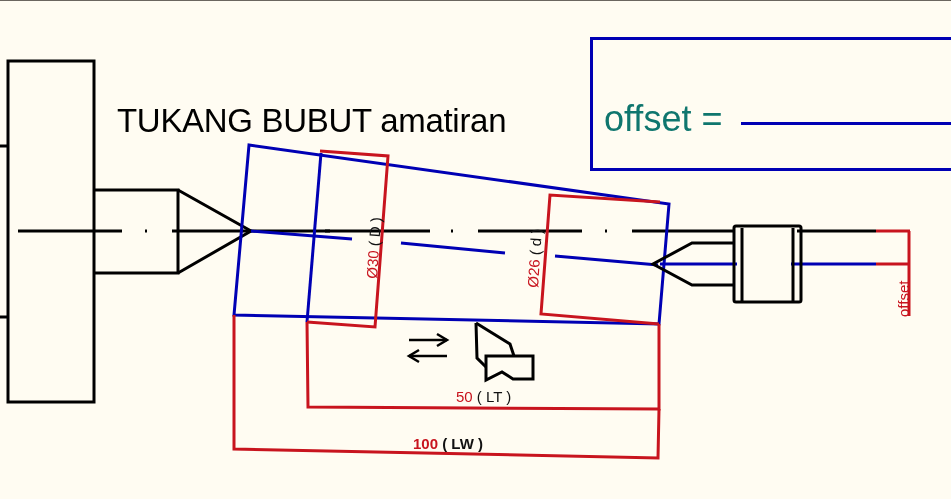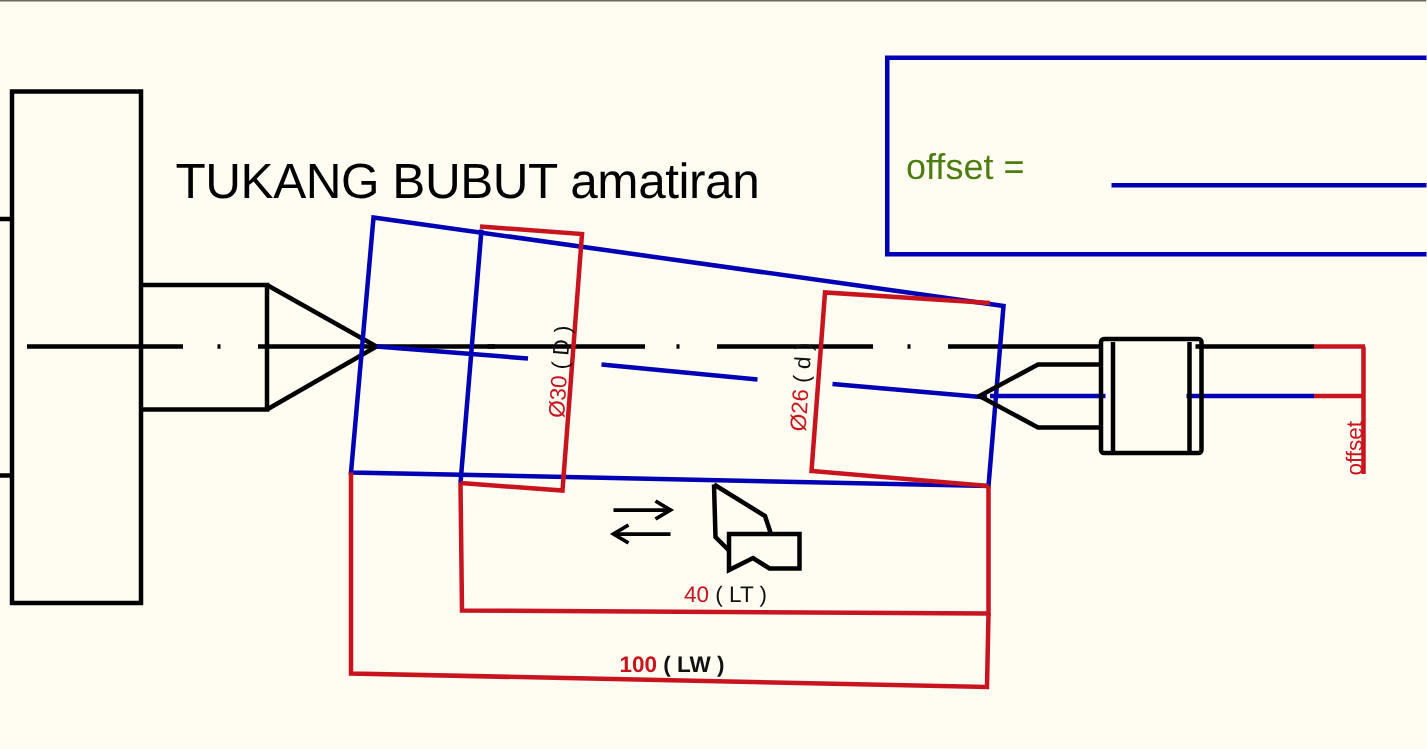--- a/index.html
+++ b/index.html
@@ -12,21 +12,21 @@
     .topline { position: absolute; left: 0; top: 0; width: 951px; height: 1px; background: #6b6660; }
     svg.drawing { position: absolute; left: 0; top: 0; }
     .title {
       position: absolute; left: 117px; top: 102px;
       font-size: 33px; color: #000; white-space: nowrap; letter-spacing: -0.3px;
     }
     .formula-box {
       position: absolute; left: 590px; top: 37px; width: 380px; height: 134px;
       border: 3px solid #0000b4; box-sizing: border-box;
     }
-    .f-lhs { position: absolute; left: 11px; top: 58px; font-size: 24px; color: #4d7c0f; white-space: nowrap; }
+    .f-lhs { position: absolute; left: 11px; top: 58px; font-size: 36px; color: #0f766e; white-space: nowrap; }
     .f-num { position: absolute; left: 172px; top: 34px; font-size: 31px; color: #0000b4; white-space: nowrap; }
     .f-bar { position: absolute; left: 148px; top: 82px; width: 240px; height: 3px; background: #0000b4; }
     .f-den { position: absolute; left: 205px; top: 88px; font-size: 31px; color: #0000b4; white-space: nowrap; }
     .dim { position: absolute; font-size: 15px; white-space: nowrap; }
     .dim .num { color: #c8141e; }
     .dim .var { color: #111; }
     .rot { transform-origin: 0 0; }
   </style>
 </head>
 <body>
@@ -123,20 +123,20 @@
 <div class="dim rot" style="left:524px; top:287px; transform: rotate(-86deg);">
   <span class="num">Ø26</span>
   <span class="var">( d )</span>
 </div>
 
 <div class="dim rot" style="left:895px; top:317px; transform: rotate(-90deg);">
   <span class="num">offset</span>
 </div>
 
 <div class="dim" style="left:456px; top:388px;">
-  <span class="num">40</span>
+  <span class="num">50</span>
   <span class="var">( LT )</span>
 </div>
 
 <div class="dim" style="left:413px; top:435px;font-weight:bold;">
   <span class="num">100</span>
   <span class="var">( LW )</span>
 </div>
 
 </body></html>

